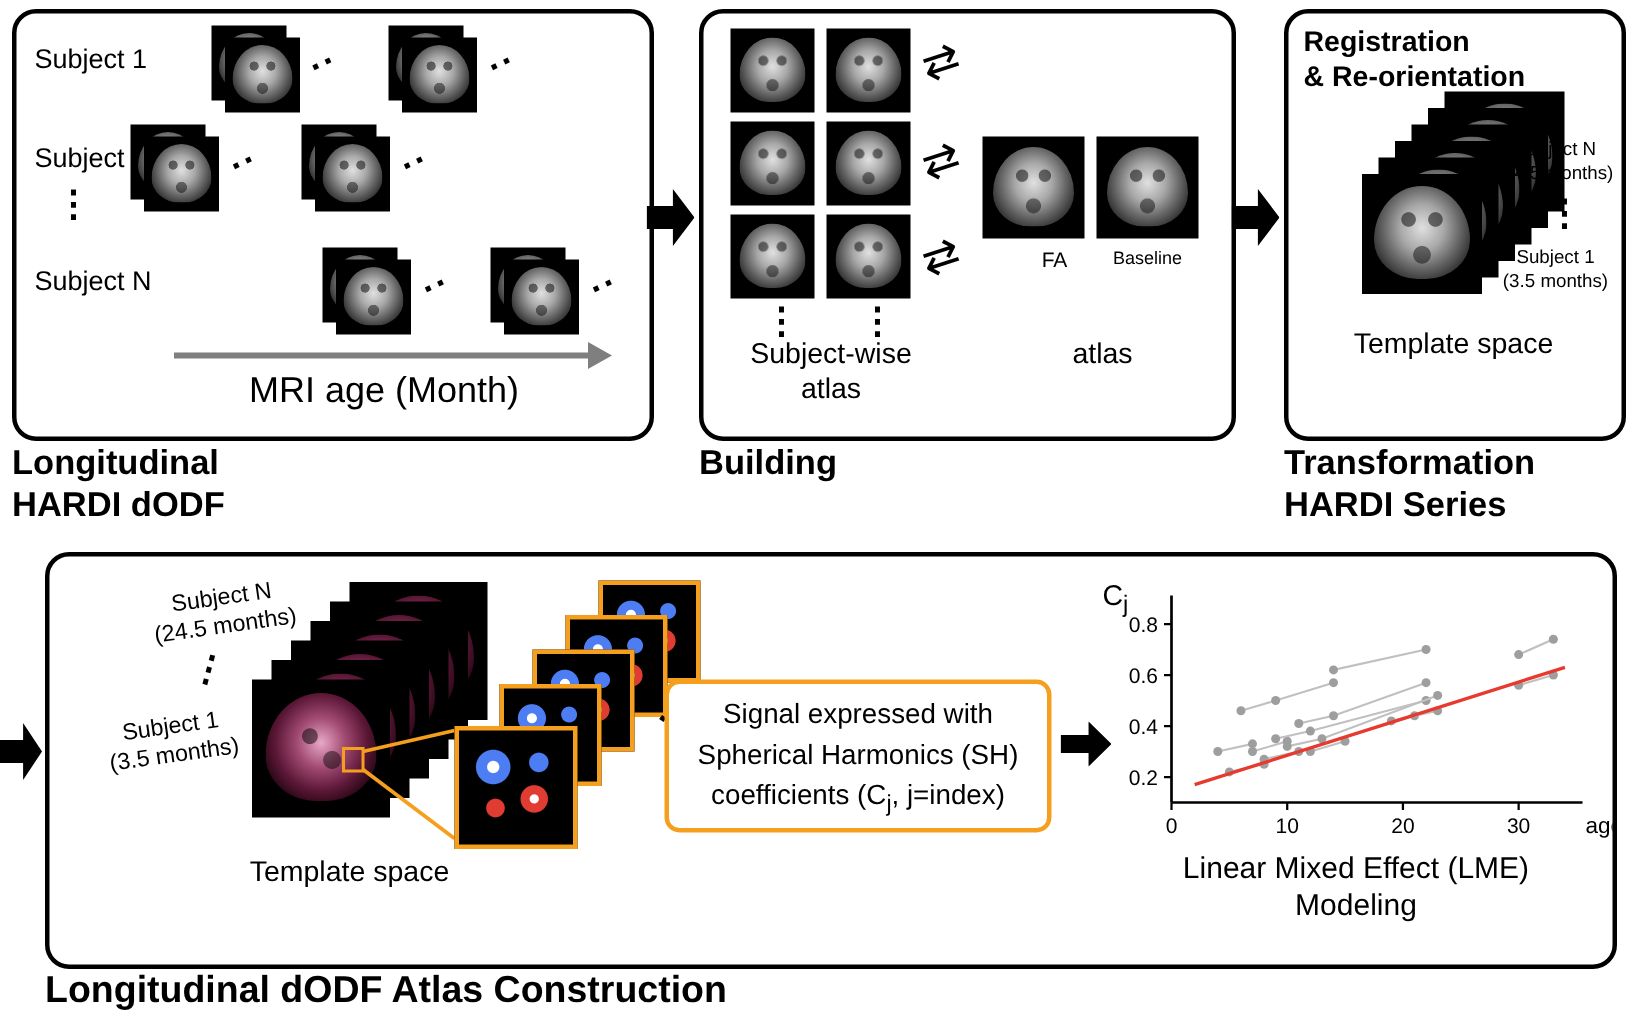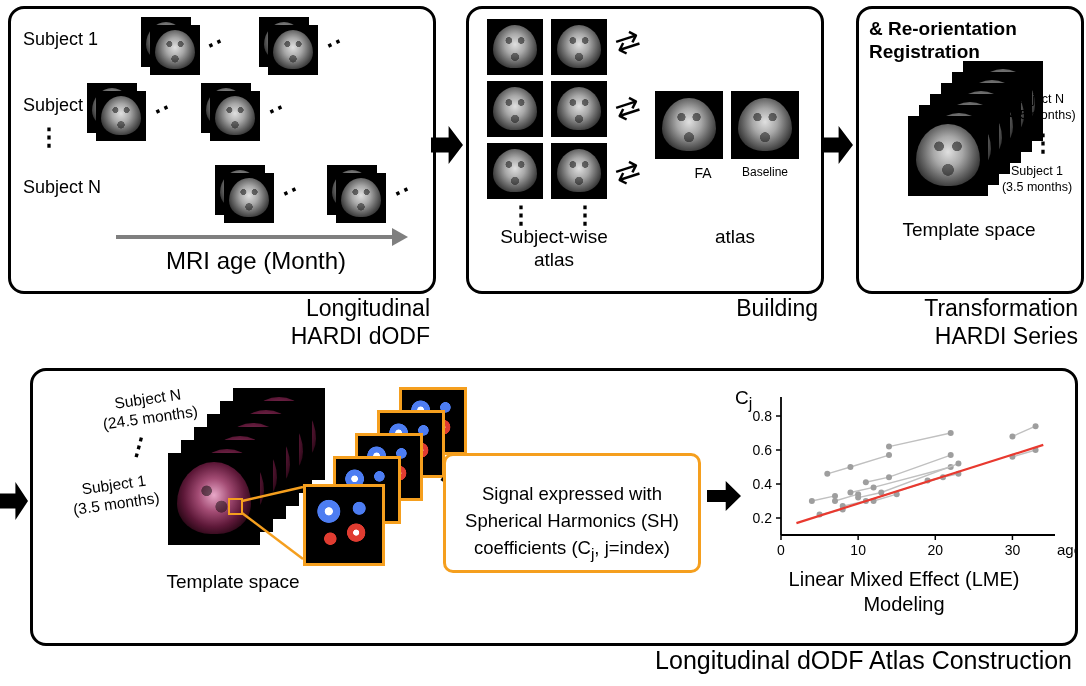--- a/index.html
+++ b/index.html
@@ -1,21 +1,21 @@
 <!DOCTYPE html>
 <html><head>
 <meta charset="utf-8">
 <style>
   html,body{margin:0;padding:0;background:#fff;}
   #canvas{position:relative;width:1086px;height:686px;background:#fff;overflow:hidden;
           font-family:"Liberation Sans",sans-serif;color:#000;}
   .panel{position:absolute;border:3px solid #000;border-radius:16px;background:#fff;}
   .lbl{position:absolute;font-size:18px;white-space:nowrap;}
   .blk{position:absolute;text-align:center;}
-  .cap{position:absolute;text-align:right;font-weight:normal;font-size:23px;line-height:28px;}
+  .cap{position:absolute;text-align:left;font-weight:bold;font-size:23px;line-height:28px;}
   .hdr{position:absolute;font-weight:bold;font-size:19px;line-height:23px;white-space:nowrap;}
   .small{font-size:12.5px;line-height:16px;}
   .mri{position:absolute;background:#000;}
   .mri::before{content:"";position:absolute;left:10%;top:10%;width:80%;height:78%;
     border-radius:50% 50% 46% 46% / 58% 58% 42% 42%;
     background:
       radial-gradient(circle at 36% 36%, rgba(0,0,0,.5) 0 8%, rgba(0,0,0,0) 9%),
       radial-gradient(circle at 64% 36%, rgba(0,0,0,.5) 0 8%, rgba(0,0,0,0) 9%),
       radial-gradient(circle at 50% 74%, rgba(0,0,0,.45) 0 10%, rgba(0,0,0,0) 11%),
       radial-gradient(ellipse at 50% 45%, #e0e0e0 0%, #a8a8a8 32%, #6a6a6a 55%, #2e2e2e 78%, #000 96%);}
@@ -31,21 +31,21 @@
       #000;}
   .barrow{position:absolute;background:#000;
     clip-path:polygon(0 30%,55% 30%,55% 0,100% 50%,55% 100%,55% 70%,0 70%);}
   .vdots{position:absolute;font-size:24px;font-weight:bold;line-height:1;}
   .dots2{position:absolute;font-size:24px;font-weight:bold;letter-spacing:1px;transform:rotate(-25deg);line-height:1;}
   .harpoon{position:absolute;font-size:30px;transform:rotate(-18deg);line-height:1;}
   .grayline{position:absolute;height:4px;background:#7f7f7f;}
   .grayhead{position:absolute;width:0;height:0;border-left:16px solid #7f7f7f;
             border-top:9px solid transparent;border-bottom:9px solid transparent;}
   .shbox{position:absolute;border:3px solid #F59F1E;border-radius:10px;background:#fff;
-         text-align:center;font-size:18.5px;line-height:27px;padding-top:24px;}
+         text-align:center;font-size:18.5px;line-height:27px;padding-top:6px;}
   .rot{transform:rotate(-8deg);}
   svg text{font-family:"Liberation Sans",sans-serif;fill:#000;}
 </style>
 </head>
 <body>
 
 <div id="canvas">
 
   <div class="panel" style="left:8px;top:6px;width:422px;height:282px">
     <span class="lbl" style="left:12px;top:20px">Subject 1</span>
@@ -113,22 +113,22 @@
     </div>
   </div>
   <div class="cap" style="left:466px;top:294px;width:352px">
     <div>Building</div>
   </div>
 
   <div class="barrow" style="left:821px;top:126px;width:32px;height:38px"></div>
 
   <div class="panel" style="left:856px;top:6px;width:222px;height:282px">
     <div class="hdr" style="left:10px;top:8px">
+      <div>Registration</div>
       <div>&amp; Re-orientation</div>
-      <div>Registration</div>
     </div>
     <div class="mri" style="left:104px;top:52px;width:80px;height:80px"></div>
     <div class="mri" style="left:93px;top:63px;width:80px;height:80px"></div>
     <div class="mri" style="left:82px;top:74px;width:80px;height:80px"></div>
     <div class="mri" style="left:71px;top:85px;width:80px;height:80px"></div>
     <div class="mri" style="left:60px;top:96px;width:80px;height:80px"></div>
     <div class="mri" style="left:49px;top:107px;width:80px;height:80px"></div>
 
     <div class="blk small" style="left:136px;top:82px;width:84px">
       <div>Subject N</div>

